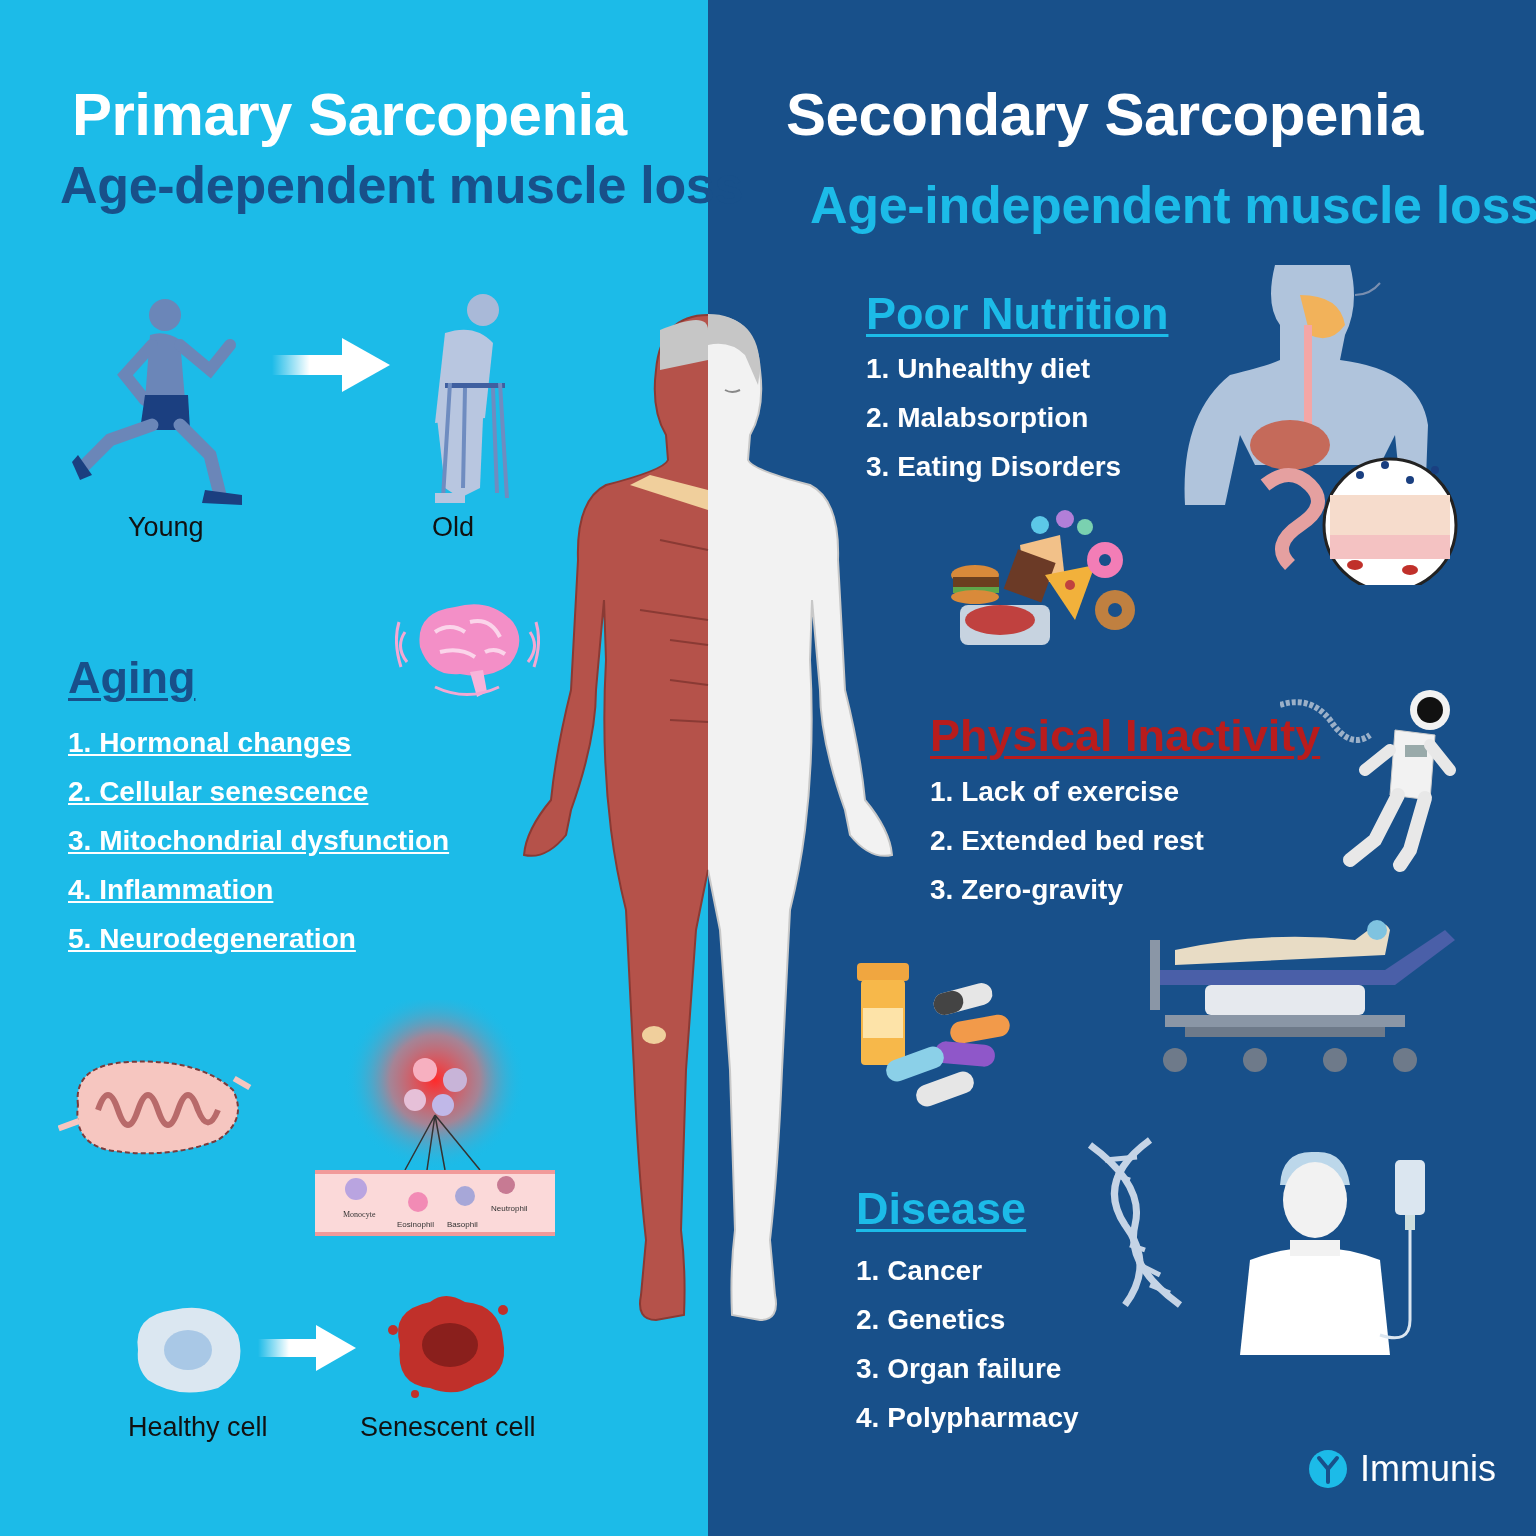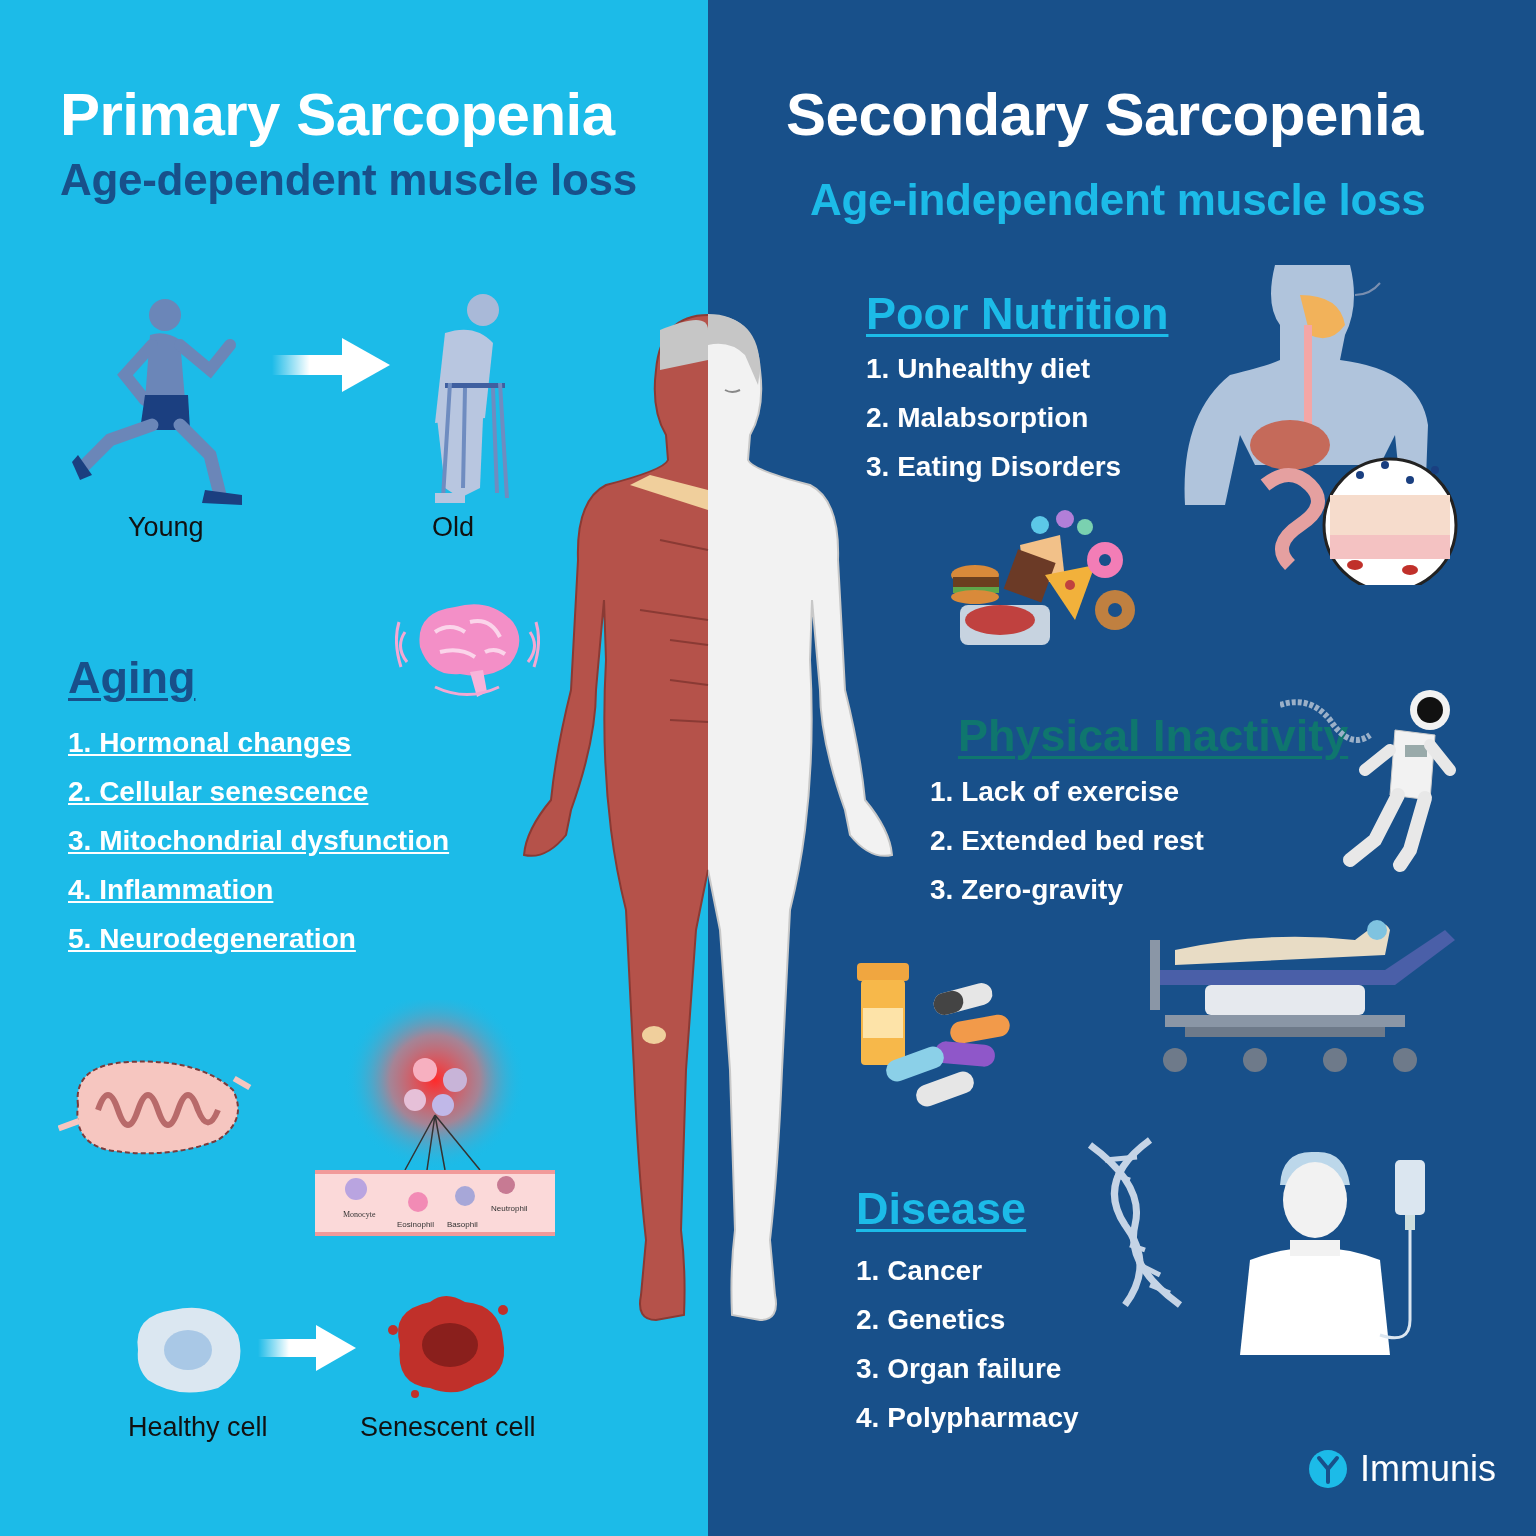--- a/index.html
+++ b/index.html
@@ -2,34 +2,34 @@
 <html><head>
 <meta charset="utf-8">
 <style>
   html,body{margin:0;padding:0;}
   body{width:1536px;height:1536px;position:relative;overflow:hidden;font-family:"Liberation Sans",sans-serif;}
   .half{position:absolute;top:0;height:1536px;}
   .left{left:0;width:708px;background:#1cbbe8;}
   .right{left:708px;width:828px;background:#18508a;}
   .abs{position:absolute;}
   .title{font-weight:bold;font-size:60px;color:#fff;white-space:nowrap;letter-spacing:-0.5px;}
-  .subtitle{font-weight:bold;font-size:44px;white-space:nowrap;letter-spacing:-0.3px;}
+  .subtitle{font-weight:bold;font-size:52px;white-space:nowrap;letter-spacing:-0.3px;}
   .sec-head{font-weight:bold;font-size:45px;text-decoration:underline;text-underline-offset:5px;text-decoration-thickness:3px;white-space:nowrap;}
   .list{font-weight:bold;font-size:28px;color:#fff;margin:0;padding:0;list-style:none;}
   .list li{white-space:nowrap;}
   .caption{font-size:27px;color:#111;white-space:nowrap;text-align:center;}
   svg{display:block;}
 </style>
 </head>
 <body>
 
 <div class="half left"></div>
 <div class="half right"></div>
 
-<div class="abs title" style="left:60px;top:80px;text-align:center;">Primary Sarcopenia</div>
+<div class="abs title" style="left:72px;top:80px;text-align:center;">Primary Sarcopenia</div>
 <div class="abs subtitle" style="left:60px;top:155px;color:#18508a;">Age-dependent muscle loss</div>
 
 <div class="abs title" style="left:786px;top:80px;">Secondary Sarcopenia</div>
 <div class="abs subtitle" style="left:810px;top:155px;color:#1cbbe8;margin-top:20px;">Age-independent muscle loss</div>
 
 <div class="abs" style="left:70px;top:290px;">
   <svg width="180" height="220" viewBox="0 0 180 220">
     <circle cx="95" cy="25" r="16" fill="#6b86b8"></circle>
     <path d="M80 45 Q95 40 110 50 L115 110 L75 110 Z" fill="#6b86b8"></path>
     <path d="M110 55 L140 80 L160 55" stroke="#6b86b8" stroke-width="12" fill="none" stroke-linecap="round"></path>
@@ -215,21 +215,21 @@
     <circle cx="180" cy="210" r="4" fill="#1a3f80"></circle>
       <circle cx="205" cy="200" r="4" fill="#1a3f80"></circle>
       <circle cx="230" cy="215" r="4" fill="#1a3f80"></circle>
       <circle cx="255" cy="205" r="4" fill="#1a3f80"></circle>
     <ellipse cx="175" cy="300" rx="8" ry="5" fill="#c0302a"></ellipse>
       <ellipse cx="230" cy="305" rx="8" ry="5" fill="#c0302a"></ellipse>
     <path d="M200 18 Q190 30 175 30" stroke="#7a8fb0" stroke-width="2" fill="none"></path>
   </svg>
 </div>
 
-<div class="abs sec-head" style="left:958px;top:710px;color:#0f766e;text-align:center;">Physical Inactivity</div>
+<div class="abs sec-head" style="left:930px;top:710px;color:#b91c1c;text-align:center;">Physical Inactivity</div>
 <ul class="abs list" style="left:930px;top:767px;line-height:49px;">
   <li>1.  Lack of exercise</li>
   <li>2.  Extended bed rest</li>
   <li>3.  Zero-gravity</li>
 </ul>
 <div class="abs" style="left:1280px;top:690px;">
   <svg width="185" height="185" viewBox="0 0 185 185">
     <path d="M0 15 Q30 5 50 30 Q70 60 90 45" stroke="#9bb0c8" stroke-width="6" fill="none" stroke-dasharray="4 2"></path>
     <circle cx="150" cy="20" r="20" fill="#f2f2f2"></circle>
     <circle cx="150" cy="20" r="13" fill="#111"></circle>

